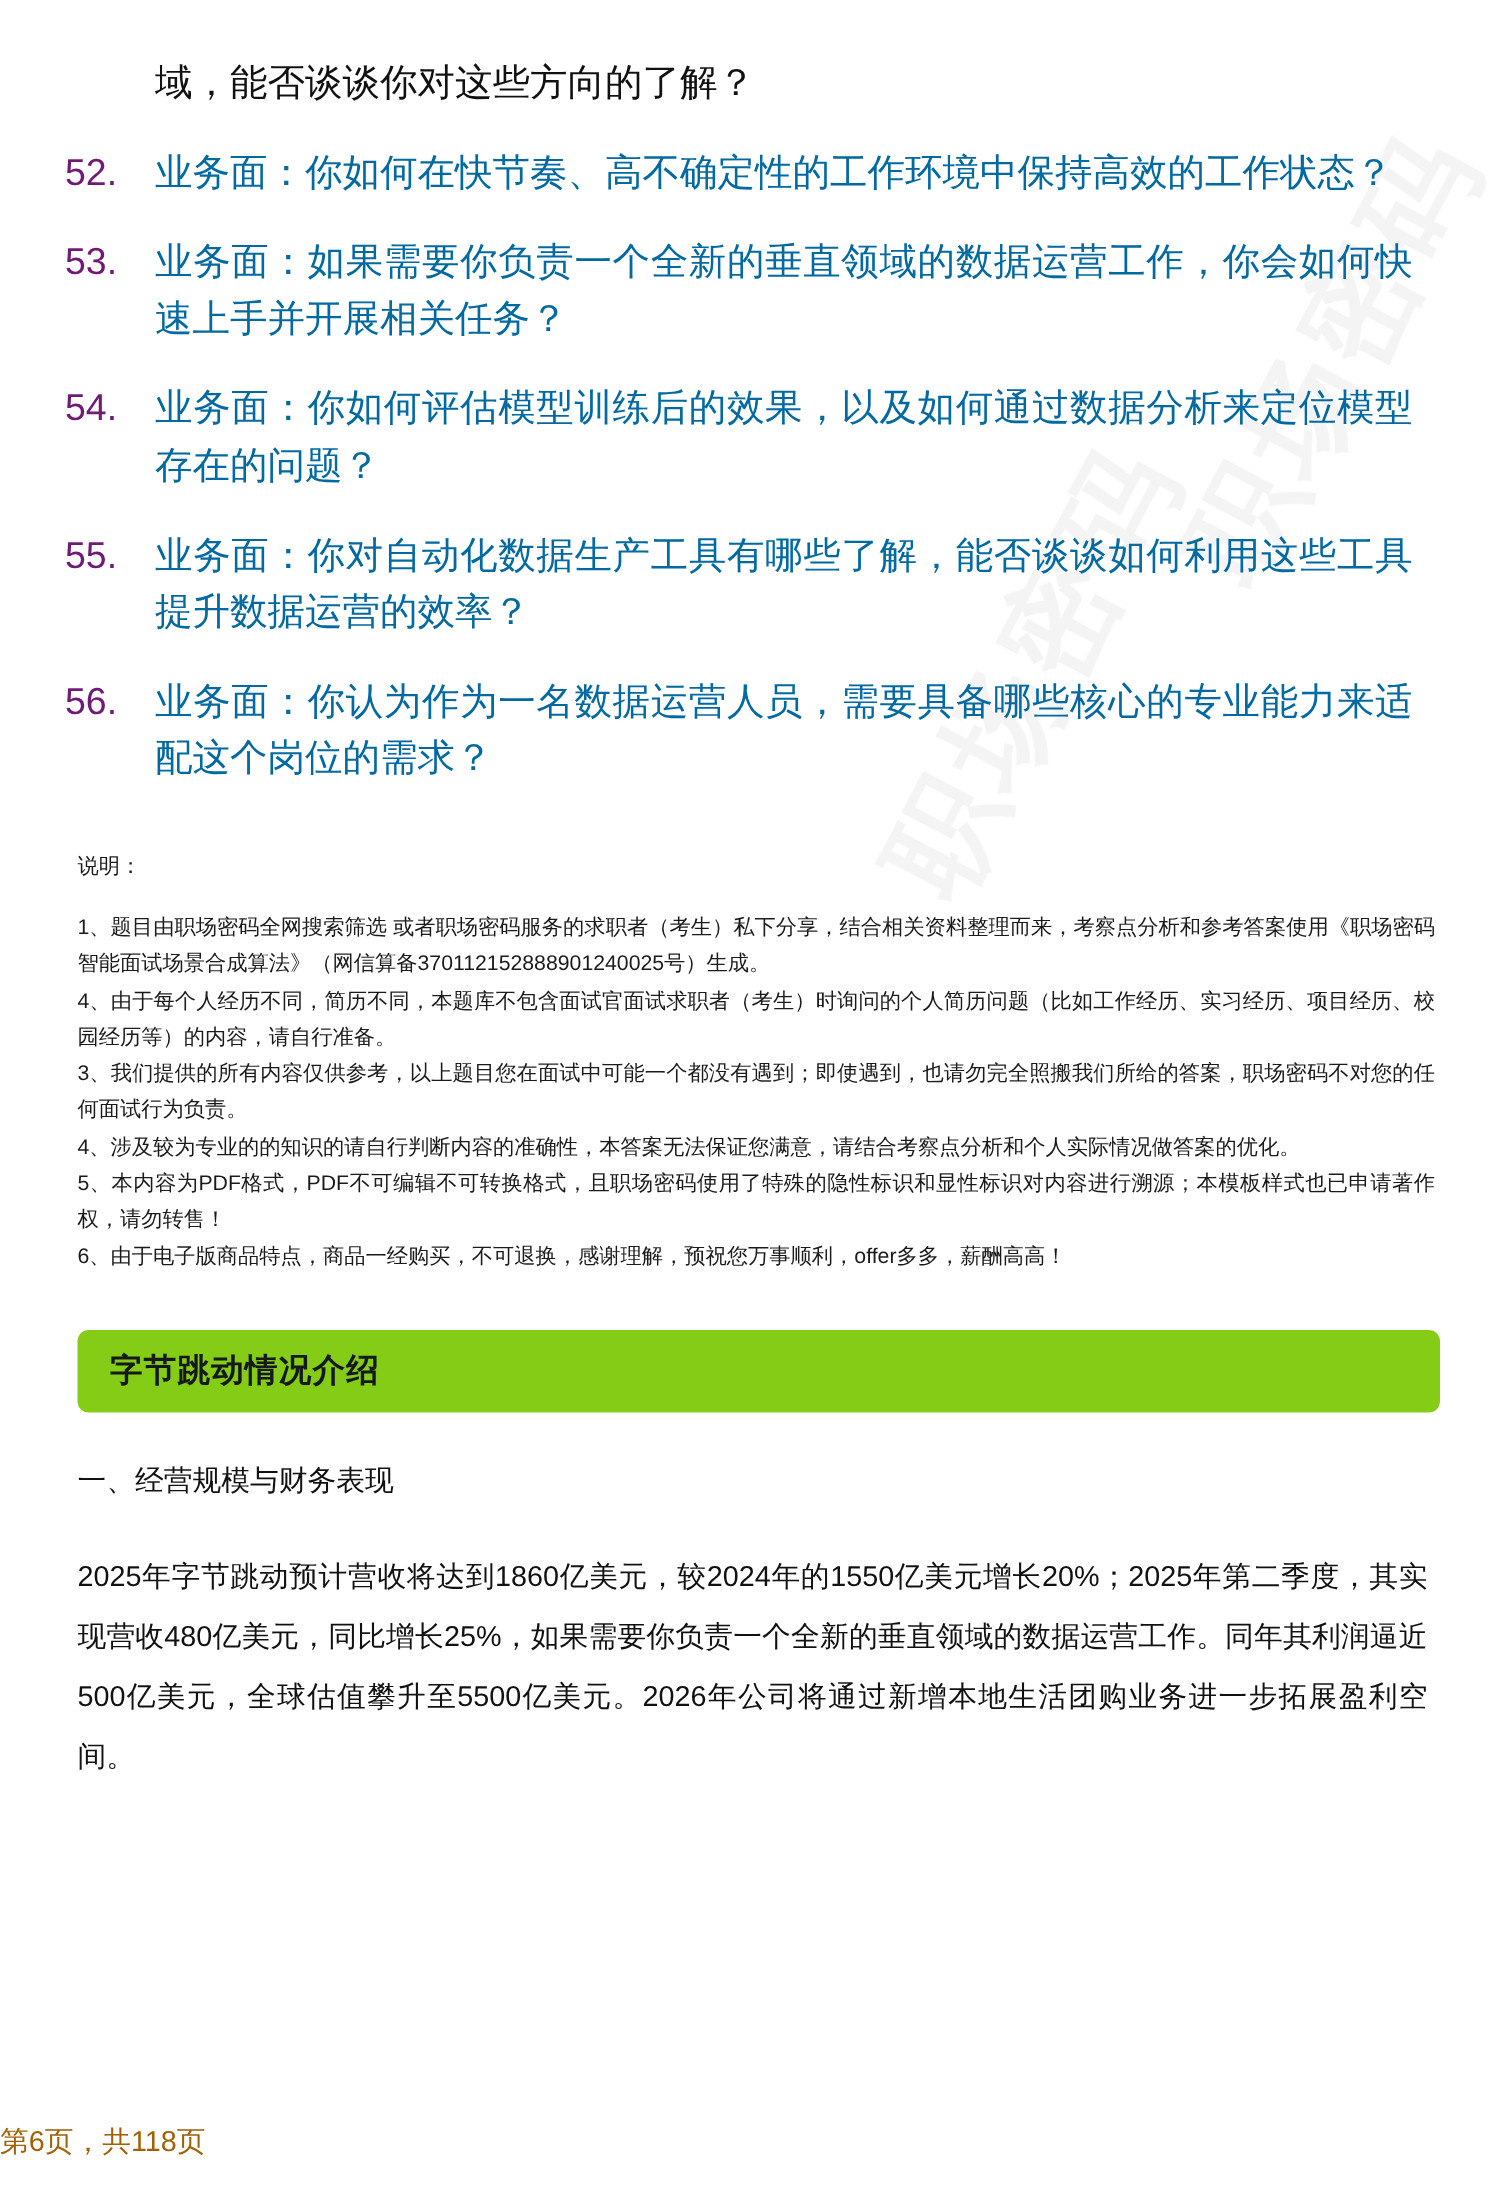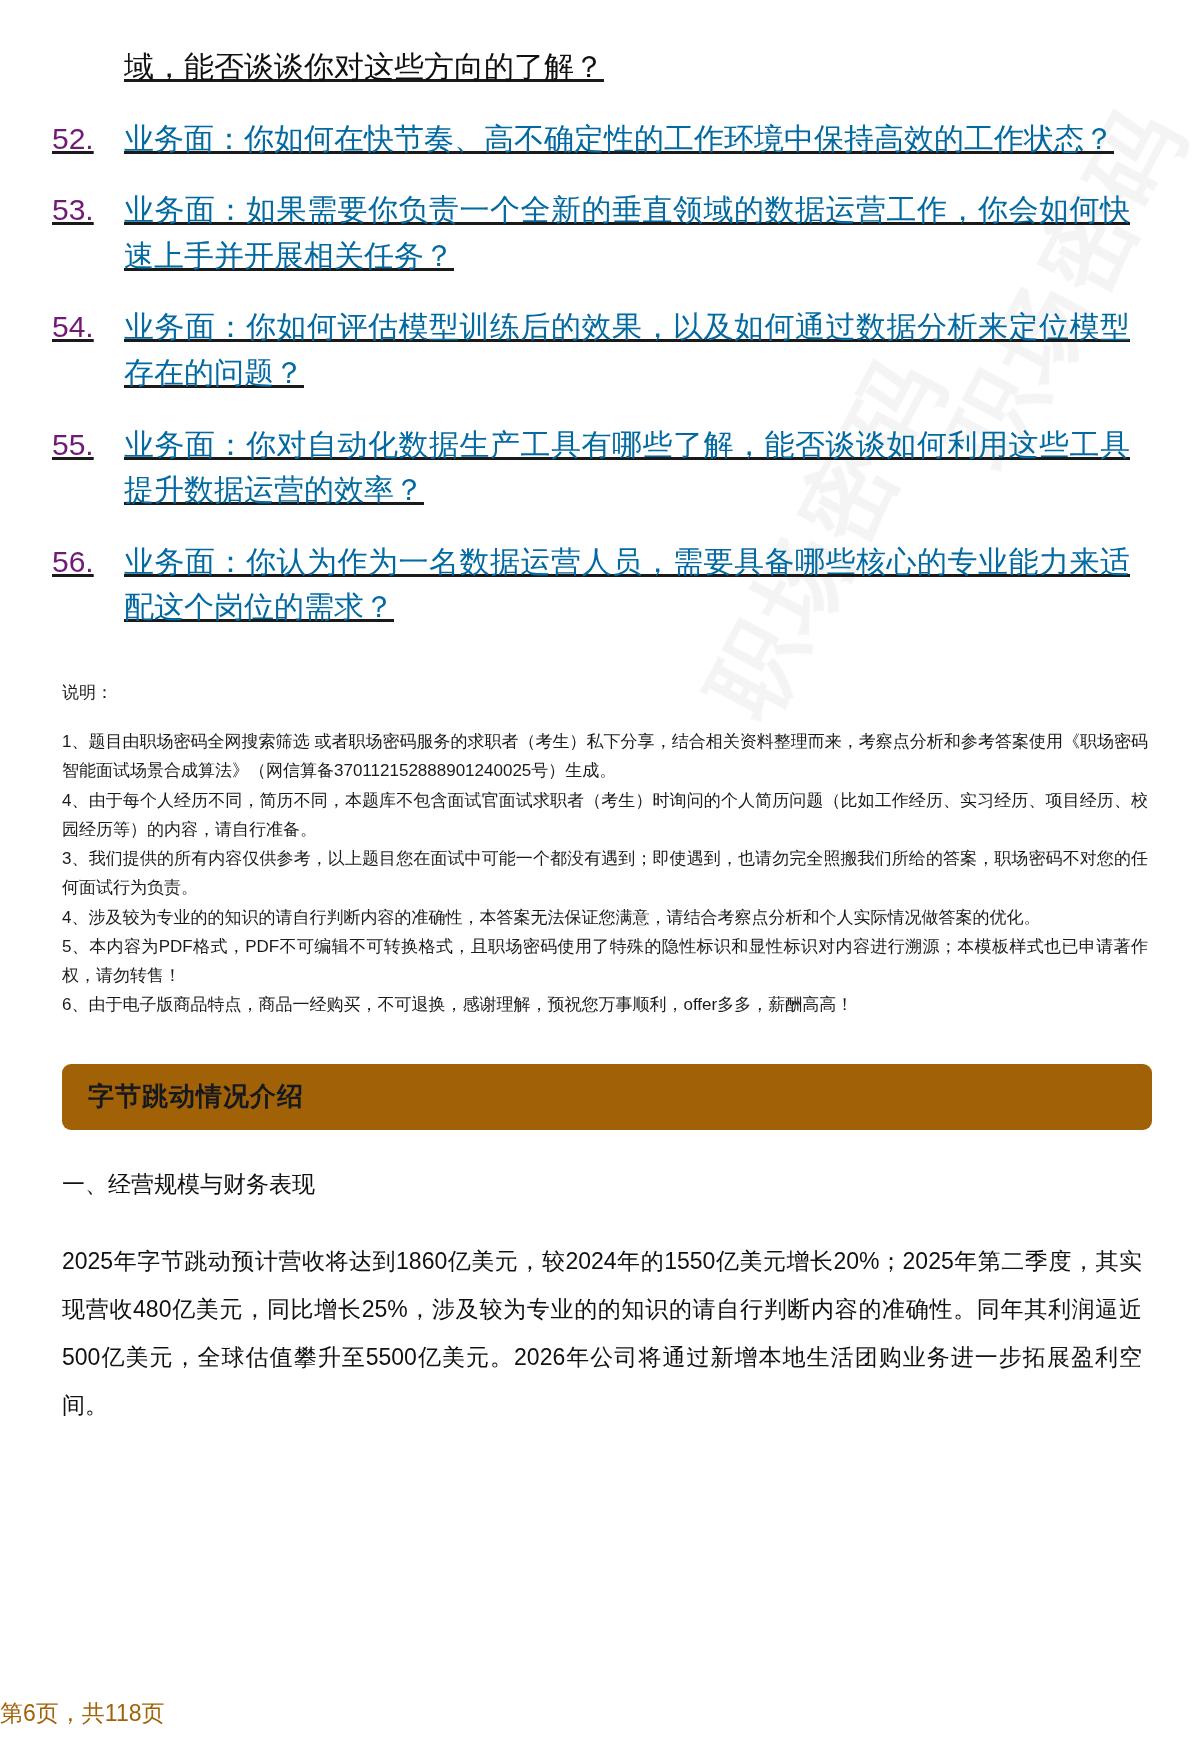--- a/index.html
+++ b/index.html
@@ -47,21 +47,20 @@
   .wm2 { left: 60px; top: 250px; }
 
   .content {
     position: relative;
     z-index: 2;
   }
 
   
   .qlist {
     padding: 44px 70px 0 52px;
-    text-decoration: underline;
   }
   .q-cont-line {
     font-size: 30px;
     line-height: 1.52;
     margin: 0 0 26px 0;
     padding-left: 72px;
     color: #111;
   }
   .q-item {
     display: flex;
@@ -104,21 +103,21 @@
     text-align: justify;
     text-justify: inter-character;
     margin: 0;
   }
 
   
   .banner-wrap {
     padding: 44px 48px 0 62px;
   }
   .banner {
-    background: #a16207;
+    background: #84cc16;
     border-radius: 9px;
     height: 66px;
     display: flex;
     align-items: center;
     padding-left: 26px;
     box-sizing: border-box;
   }
   .banner-title {
     font-size: 26px;
     font-weight: 700;
@@ -211,20 +210,20 @@
     </div>
 
     <div class="banner-wrap">
       <div class="banner">
         <span class="banner-title">字节跳动情况介绍</span>
       </div>
     </div>
 
     <div class="section">
       <div class="section-heading">一、经营规模与财务表现</div>
-      <div class="section-para">2025年字节跳动预计营收将达到1860亿美元，较2024年的1550亿美元增长20%；2025年第二季度，其实现营收480亿美元，同比增长25%，涉及较为专业的的知识的请自行判断内容的准确性。同年其利润逼近500亿美元，全球估值攀升至5500亿美元。2026年公司将通过新增本地生活团购业务进一步拓展盈利空间。</div>
+      <div class="section-para">2025年字节跳动预计营收将达到1860亿美元，较2024年的1550亿美元增长20%；2025年第二季度，其实现营收480亿美元，同比增长25%，如果需要你负责一个全新的垂直领域的数据运营工作。同年其利润逼近500亿美元，全球估值攀升至5500亿美元。2026年公司将通过新增本地生活团购业务进一步拓展盈利空间。</div>
     </div>
 
   </div>
 
   <div class="footer">第6页，共118页</div>
 
 </div>
 
 </body></html>

